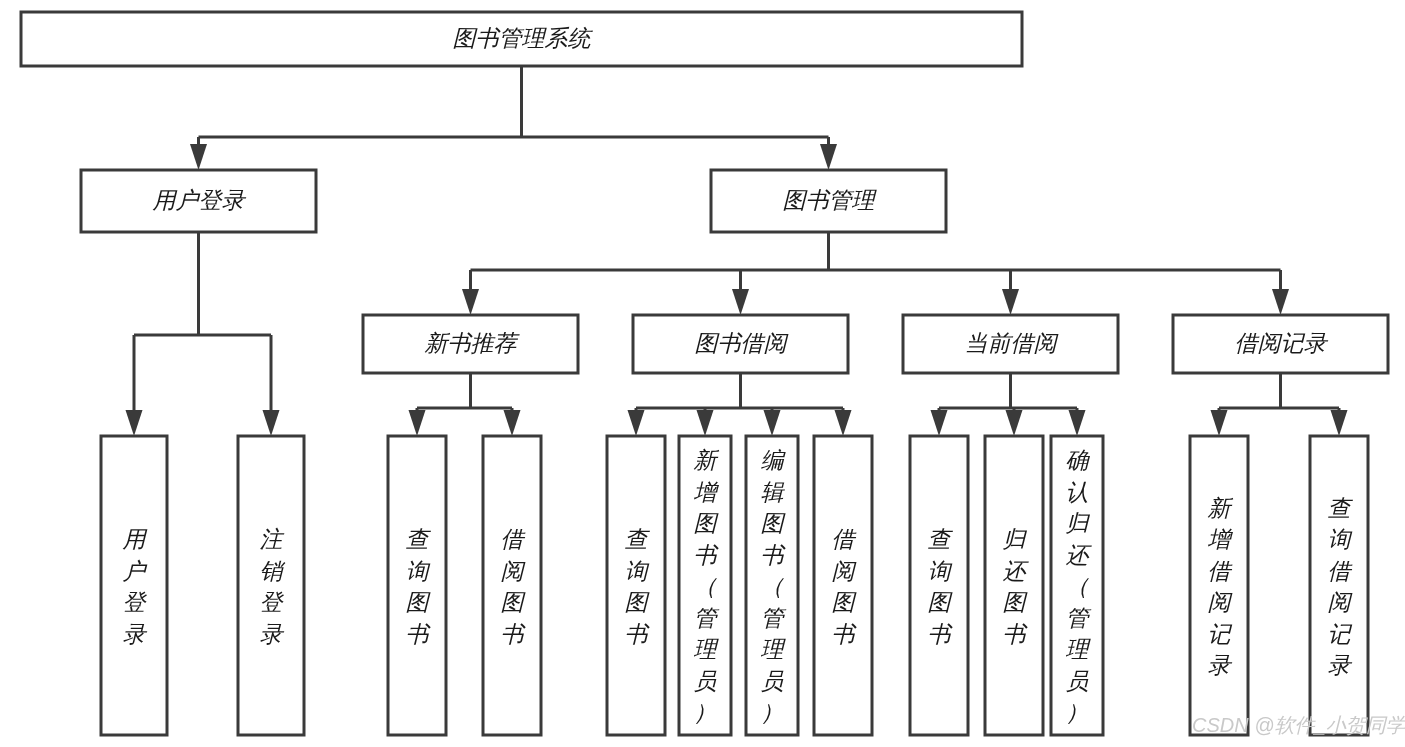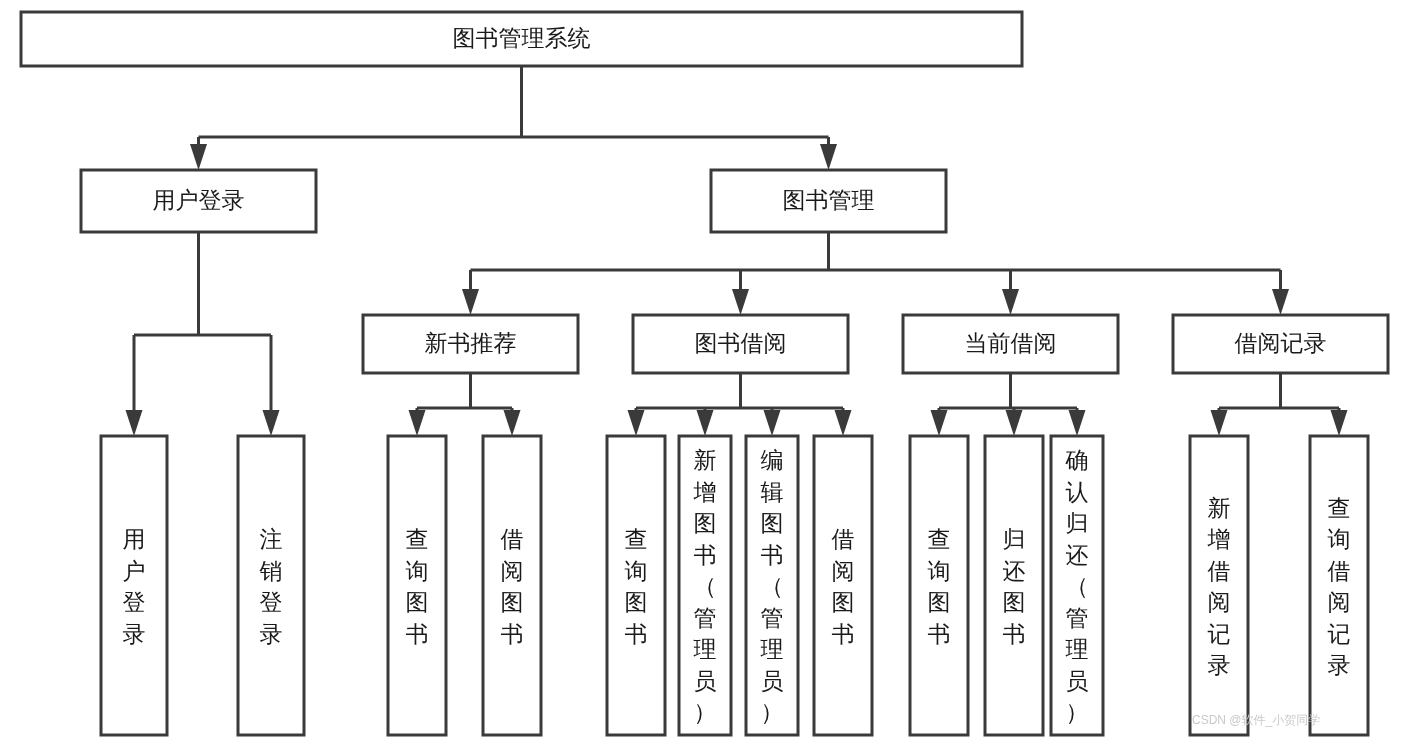--- a/index.html
+++ b/index.html
@@ -1,20 +1,20 @@
 <!DOCTYPE html>
 <html><head>
 <meta charset="utf-8">
 <style>
   html,body{margin:0;padding:0;background:#ffffff;}
   body{
     font-family:"Liberation Sans","DejaVu Sans",sans-serif;
     width:1405px;height:747px;overflow:hidden;position:relative;
   }
-  #stage{position:relative;width:1405px;height:623px;}
+  #stage{position:relative;width:1405px;height:623px;font-style:italic;}
   svg#diagram{position:absolute;left:0;top:0;width:1405px;height:747px;display:block;}
   .node-rect{fill:#ffffff;stroke:#3a3a3a;stroke-width:3;}
   .conn{stroke:#3a3a3a;stroke-width:3;fill:none;stroke-linecap:butt;stroke-linejoin:miter;}
   .arrow-head{fill:#3a3a3a;stroke:none;}
   .node-label{
     fill:#1a1a1a;
     font-family:"Liberation Sans","DejaVu Sans",sans-serif;
     font-size:23px;
     text-anchor:middle;
     dominant-baseline:middle;
@@ -22,21 +22,21 @@
   .node-label-vert{
     fill:#1a1a1a;
     font-family:"Liberation Sans","DejaVu Sans",sans-serif;
     font-size:23px;
     text-anchor:middle;
   }
   .watermark{
     position:absolute;
     color:#c9c9c9;
     font-family:"Liberation Sans","DejaVu Sans",sans-serif;
-    font-size:12px;
+    font-size:20px;
     white-space:nowrap;
     left:1192px;top:712px;
     user-select:none;
   }
 </style>
 </head>
 <body>
 
 <div id="stage">
   <svg id="diagram" viewBox="0 0 1405 747">

